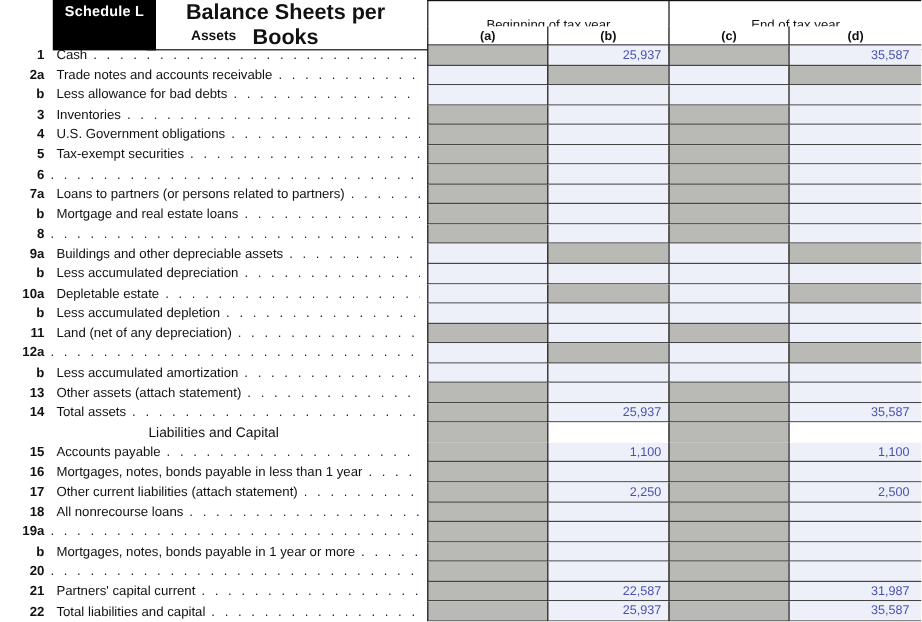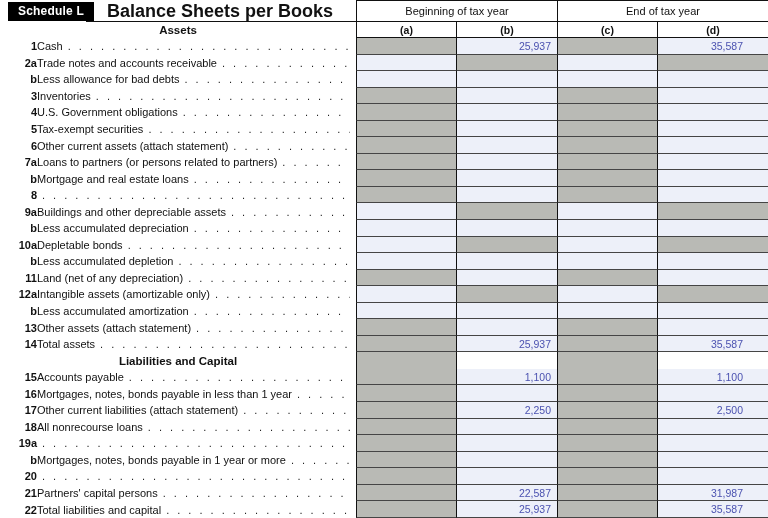--- a/index.html
+++ b/index.html
@@ -12,22 +12,23 @@
     background:#fff;
   }
   
   .hdr-row{
     display:grid;
     grid-template-columns:356px 201px 211px;
     height:22px;
   }
   .hdr-left{
     position:relative;
-    display:flex;align-items:center;
+    display:flex;
     padding-left:8px;
+    margin-left:36px;
   }
   .hdr-left::after{
     content:"";position:absolute;left:86px;right:0;bottom:0;
     border-bottom:1.5px solid #111;
   }
   .sched-badge{
     background:#000;color:#fff;
     font-weight:bold;font-size:12px;
     padding:2px 10px 3px 10px;
     letter-spacing:.2px;
@@ -76,52 +77,53 @@
     padding-right:6px;
     overflow:hidden;
     box-sizing:border-box;
   }
   .num{
     width:37px;flex:0 0 37px;
     text-align:right;
     font-weight:bold;font-size:11px;
   }
   .lbl{
+    margin-left:10px;
     font-size:11px;
     white-space:nowrap;
   }
   .dots{
     flex:1;
     overflow:hidden;
     white-space:nowrap;
     font-size:11px;
     letter-spacing:2.5px;
     margin-left:5px;
     color:#222;
   }
   .sec-label{
     display:flex;align-items:center;justify-content:center;
-    font-weight:bold;font-size:11.5px;
+    font-weight:normal;font-size:11.5px;
   }
   .cell{
     box-sizing:border-box;
     border-left:1px solid #111;
     border-bottom:1px solid #454545;
     display:flex;align-items:center;justify-content:flex-end;
     font-size:10.5px;
   }
   .cell.gray{background:#b9bab5;}
   .cell.lite{background:#edf0f9;}
   .cell.white{background:#ffffff;border-bottom:none;}
   .section-row .cell.gray{border-bottom:none;}
   .cell.val{
     color:#4b52b0;
     padding-right:6px;
   }
-  .cell.c-d.val{padding-right:25px;}
+  .cell.c-d.val{padding-right:10px;}
 </style>
 </head>
 <body>
 
 <div class="page">
 
   <div class="hdr-row">
     <div class="hdr-left">
       <span class="sched-badge">Schedule L</span>
       <span class="form-title">Balance Sheets per Books</span>
@@ -201,21 +203,20 @@
           <span class="dots">. . . . . . . . . . . . . . . . . . . . . . . . . . . . . . . . . . .</span>
         </div>
         <div class="cell c-a gray"></div>
         <div class="cell c-b lite val"></div>
         <div class="cell c-c gray"></div>
         <div class="cell c-d lite val"></div>
       </div>
       <div class="row">
         <div class="labelcell">
           <span class="num">6</span>
-          <span class="lbl">Other current assets (attach statement)</span>
           <span class="dots">. . . . . . . . . . . . . . . . . . . . . . . . . . . . . . . . . . .</span>
         </div>
         <div class="cell c-a gray"></div>
         <div class="cell c-b lite val"></div>
         <div class="cell c-c gray"></div>
         <div class="cell c-d lite val"></div>
       </div>
       <div class="row">
         <div class="labelcell">
           <span class="num">7a</span>
@@ -266,21 +267,21 @@
           <span class="dots">. . . . . . . . . . . . . . . . . . . . . . . . . . . . . . . . . . .</span>
         </div>
         <div class="cell c-a lite"></div>
         <div class="cell c-b lite val"></div>
         <div class="cell c-c lite"></div>
         <div class="cell c-d lite val"></div>
       </div>
       <div class="row">
         <div class="labelcell">
           <span class="num">10a</span>
-          <span class="lbl">Depletable bonds</span>
+          <span class="lbl">Depletable estate</span>
           <span class="dots">. . . . . . . . . . . . . . . . . . . . . . . . . . . . . . . . . . .</span>
         </div>
         <div class="cell c-a lite"></div>
         <div class="cell c-b gray"></div>
         <div class="cell c-c lite"></div>
         <div class="cell c-d gray"></div>
       </div>
       <div class="row">
         <div class="labelcell">
           <span class="num">b</span>
@@ -299,21 +300,20 @@
           <span class="dots">. . . . . . . . . . . . . . . . . . . . . . . . . . . . . . . . . . .</span>
         </div>
         <div class="cell c-a gray"></div>
         <div class="cell c-b lite val"></div>
         <div class="cell c-c gray"></div>
         <div class="cell c-d lite val"></div>
       </div>
       <div class="row">
         <div class="labelcell">
           <span class="num">12a</span>
-          <span class="lbl">Intangible assets (amortizable only)</span>
           <span class="dots">. . . . . . . . . . . . . . . . . . . . . . . . . . . . . . . . . . .</span>
         </div>
         <div class="cell c-a lite"></div>
         <div class="cell c-b gray"></div>
         <div class="cell c-c lite"></div>
         <div class="cell c-d gray"></div>
       </div>
       <div class="row">
         <div class="labelcell">
           <span class="num">b</span>
@@ -425,21 +425,21 @@
           <span class="dots">. . . . . . . . . . . . . . . . . . . . . . . . . . . . . . . . . . .</span>
         </div>
         <div class="cell c-a gray"></div>
         <div class="cell c-b lite val"></div>
         <div class="cell c-c gray"></div>
         <div class="cell c-d lite val"></div>
       </div>
       <div class="row">
         <div class="labelcell">
           <span class="num">21</span>
-          <span class="lbl">Partners' capital persons</span>
+          <span class="lbl">Partners' capital current</span>
           <span class="dots">. . . . . . . . . . . . . . . . . . . . . . . . . . . . . . . . . . .</span>
         </div>
         <div class="cell c-a gray"></div>
         <div class="cell c-b lite val">22,587</div>
         <div class="cell c-c gray"></div>
         <div class="cell c-d lite val">31,987</div>
       </div>
       <div class="row">
         <div class="labelcell">
           <span class="num">22</span>

